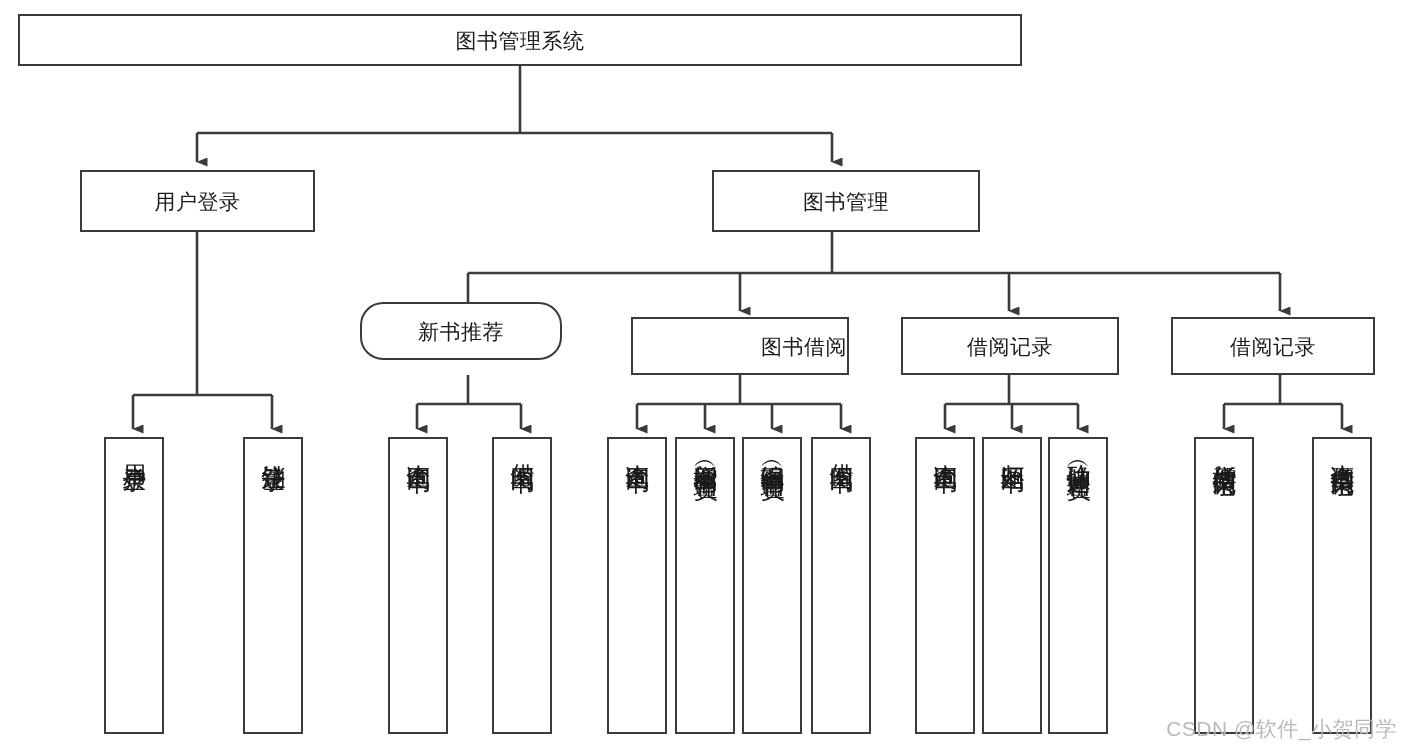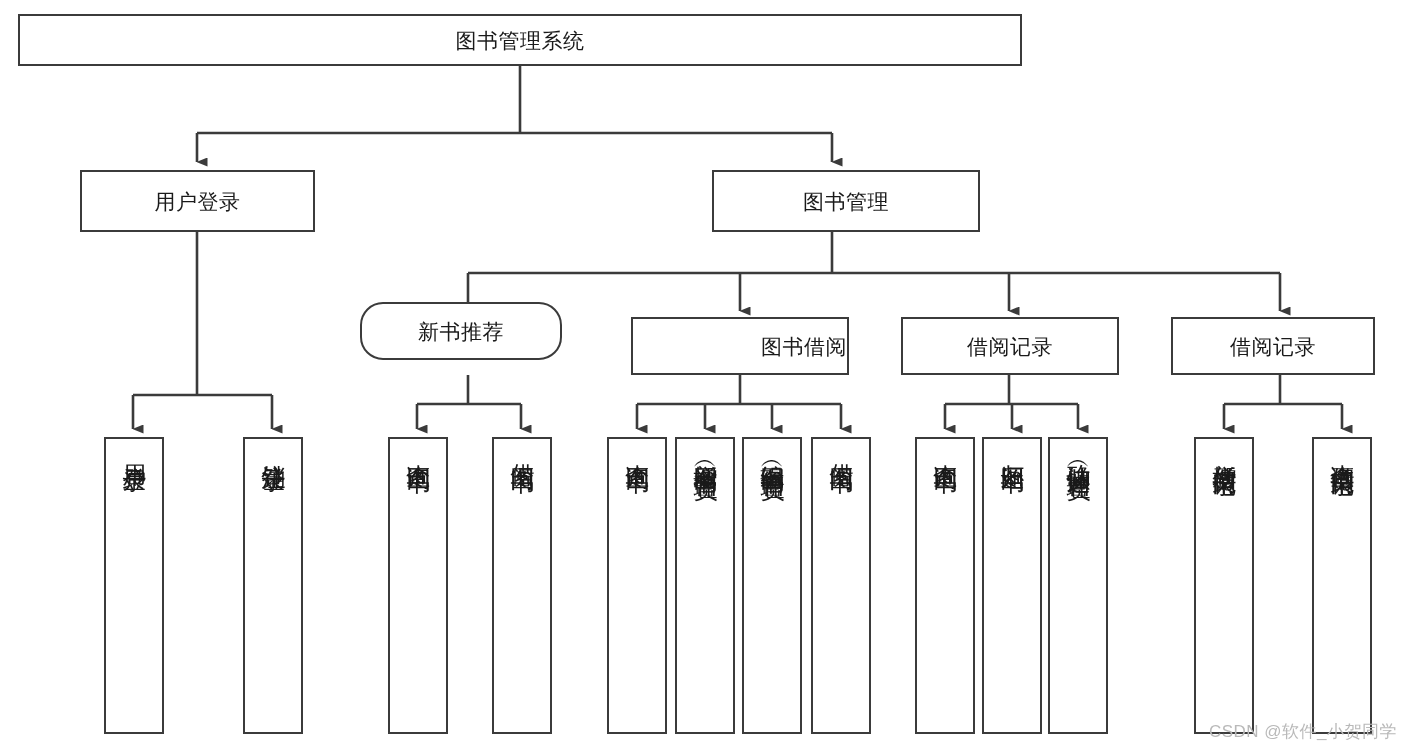--- a/index.html
+++ b/index.html
@@ -58,21 +58,21 @@
     text-orientation: upright;
     font-size: 24px;
     line-height: 1.12;
     letter-spacing: 2px;
     white-space: nowrap;
   }
   .watermark {
     position: absolute;
     right: 8px;
     bottom: 4px;
-    font-size: 17px;
+    font-size: 21px;
     color: #b9b9b9;
     z-index: 5;
     white-space: nowrap;
     letter-spacing: 0.5px;
   }
 </style>
 </head>
 <body>
 
 <div id="canvas">

